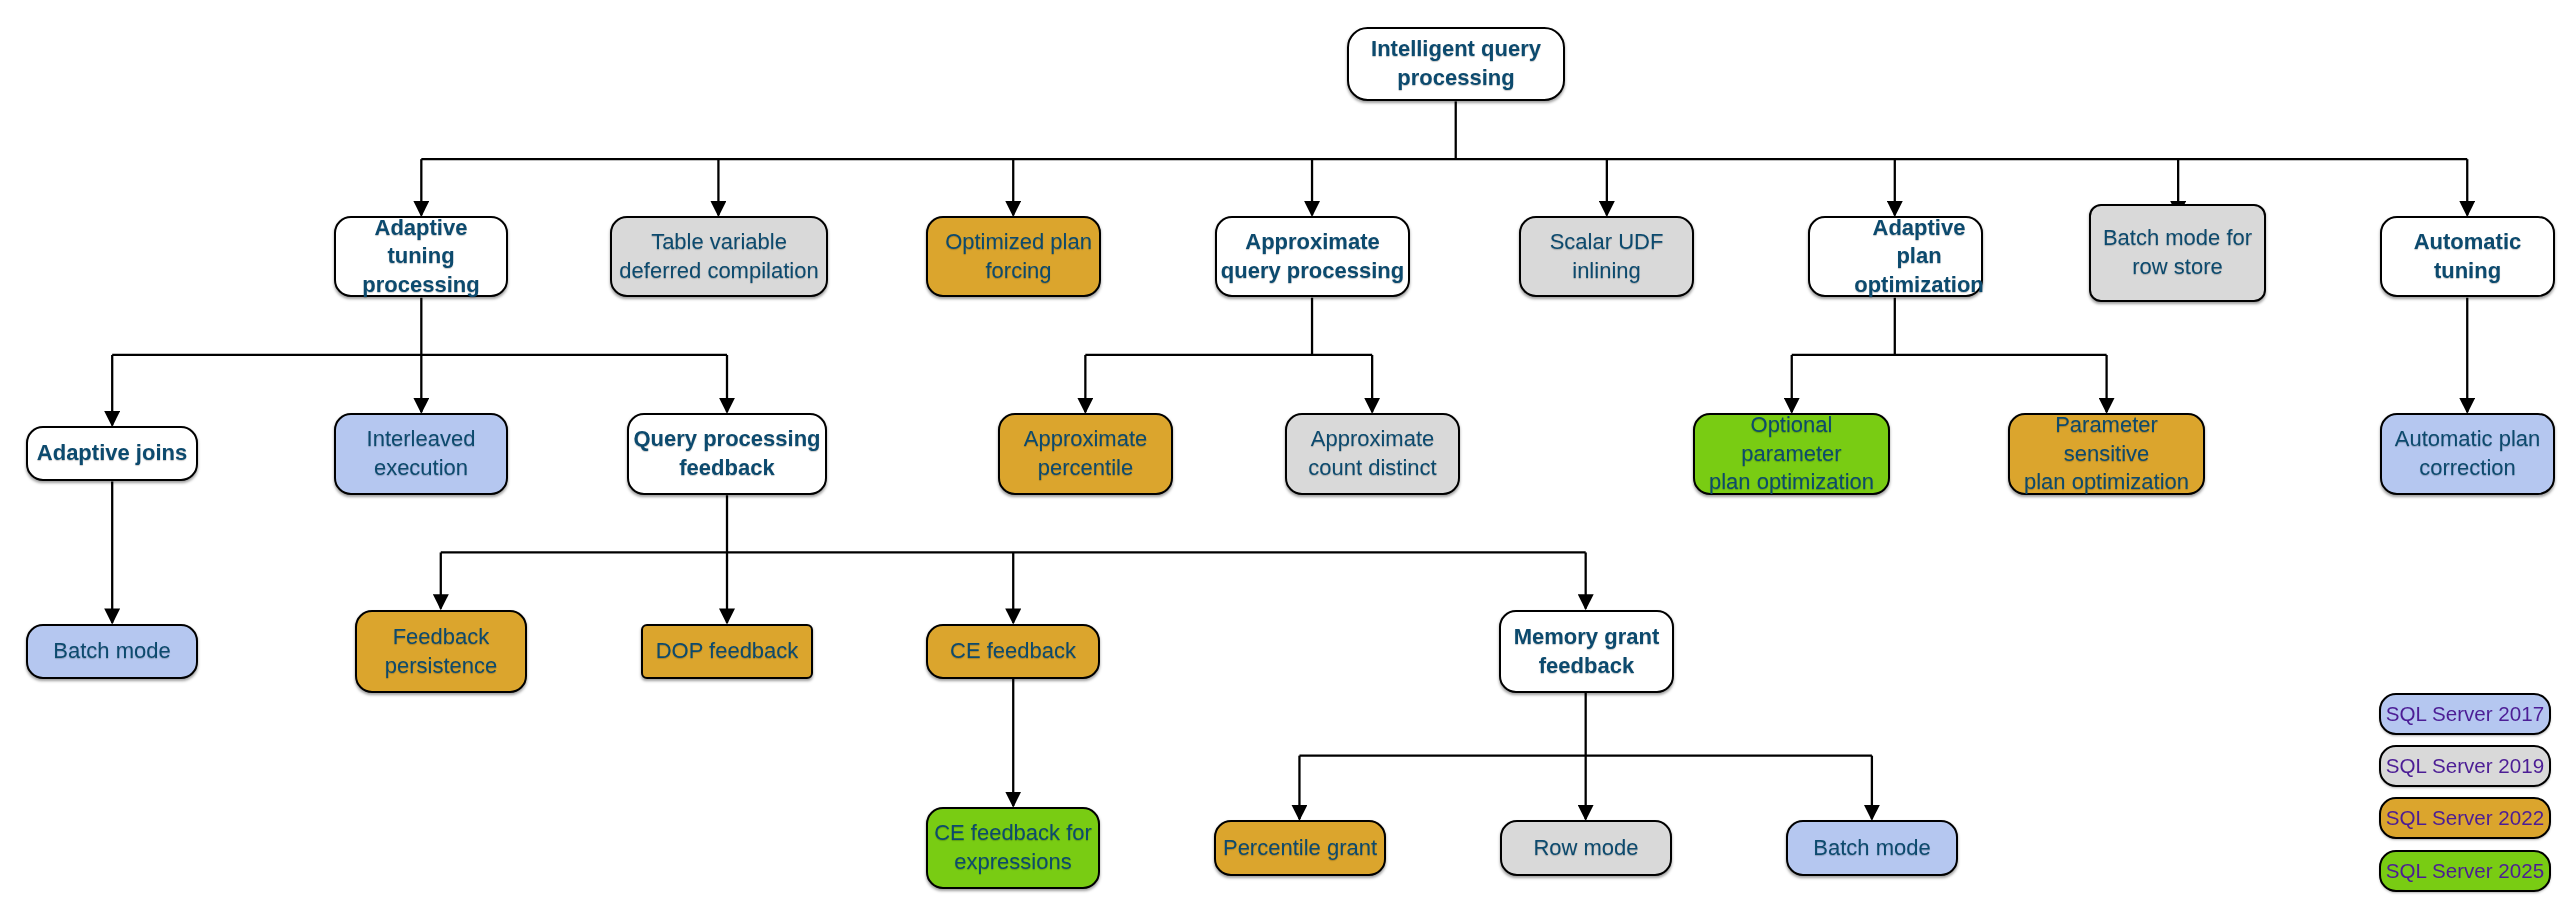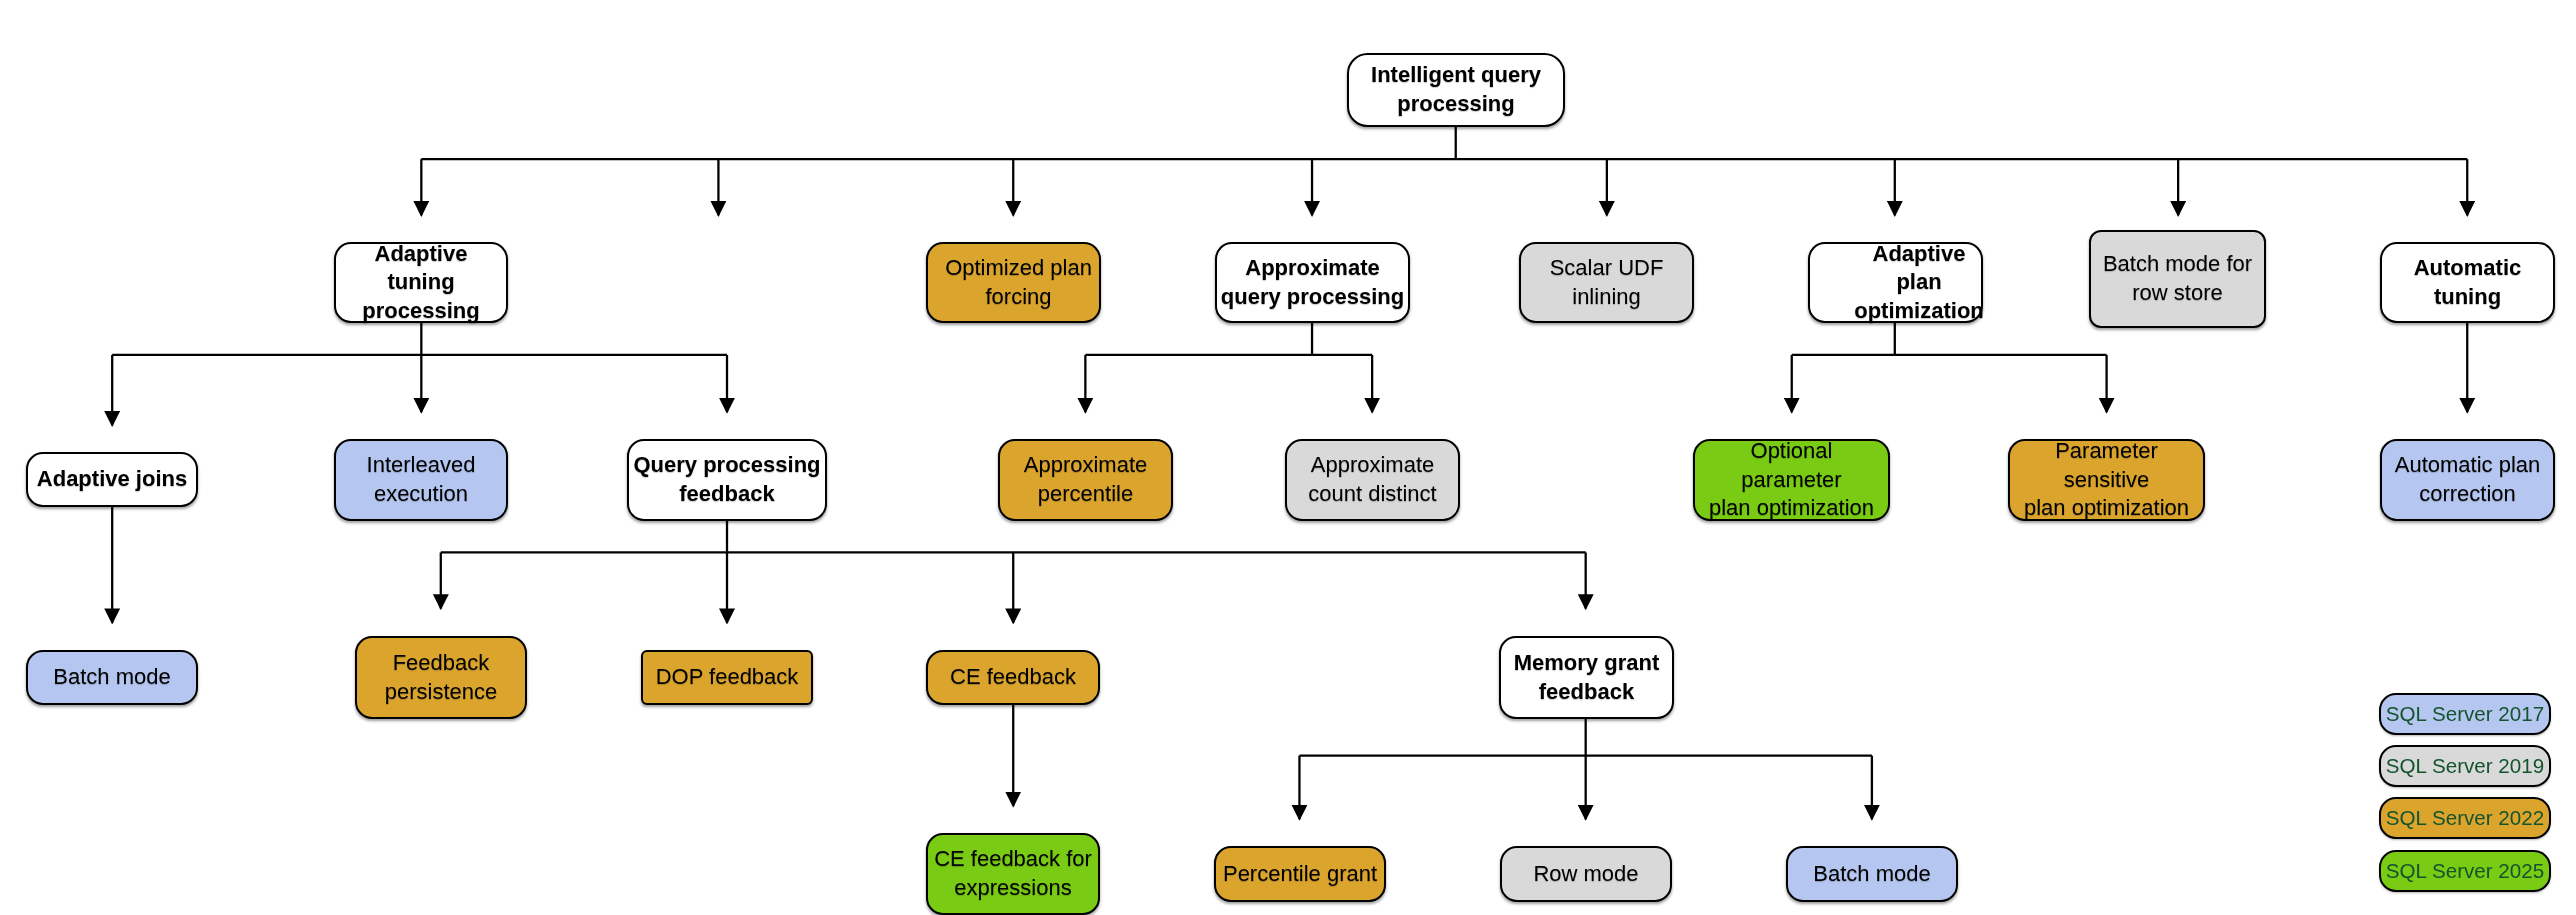--- a/index.html
+++ b/index.html
@@ -30,42 +30,41 @@
     box-sizing: border-box;
     border: 2.3px solid #000000;
     border-radius: 17px;
     background: #ffffff;
     display: flex;
     align-items: center;
     justify-content: center;
     text-align: center;
     font-size: 22px;
     line-height: 1.3;
-    color: #000000;
+    color: #0c4a6e;
     box-shadow: 0 2.3px 2.9px -0.6px rgba(0,0,0,0.38);
-    margin-top: 26px;
   }
   .node .lbl {
     white-space: pre-line;
     text-shadow: 0 1.1px 1.1px rgba(0,0,0,0.22);
     padding: 0 3.4px;
   }
   .node.bold { font-weight: bold; }
   .node.root { border-radius: 20.6px; border-width: 2.9px; }
   .legend-item {
     position: absolute;
     box-sizing: border-box;
     border: 2.3px solid #000000;
     border-radius: 17px;
     display: flex;
     align-items: center;
     justify-content: center;
     text-align: center;
     font-size: 20.6px;
-    color: #14532d;
+    color: #4c1d95;
     box-shadow: 0 1.7px 2.3px -0.6px rgba(0,0,0,0.3);
   }
 </style>
 </head>
 <body>
 
 <div id="canvas">
 
   <svg class="wires" viewBox="0 0 4500 1600" aria-hidden="true">
     <defs>
@@ -126,20 +125,24 @@
 
   <div class="node bold root" style="left: 1347px; top: 27px; width: 218px; height: 74px; background-color: rgb(255, 255, 255);">
     <span class="lbl">Intelligent query
 processing</span>
   </div>
 
   <div class="node bold" style="left: 334px; top: 216px; width: 174px; height: 81px; background-color: rgb(255, 255, 255);">
     <span class="lbl">Adaptive tuning
 processing</span>
   </div>
+  <div class="node" style="left: 610px; top: 216px; width: 218px; height: 81px; background-color: rgb(217, 217, 217);">
+    <span class="lbl">Table variable
+deferred compilation</span>
+  </div>
   <div class="node" style="left: 926px; top: 216px; width: 175px; height: 81px; background-color: rgb(219, 165, 45); padding-left: 10px;">
     <span class="lbl">Optimized plan
 forcing</span>
   </div>
   <div class="node bold" style="left: 1215px; top: 216px; width: 195px; height: 81px; background-color: rgb(255, 255, 255);">
     <span class="lbl">Approximate
 query processing</span>
   </div>
   <div class="node" style="left: 1519px; top: 216px; width: 175px; height: 81px; background-color: rgb(217, 217, 217);">
     <span class="lbl">Scalar UDF

